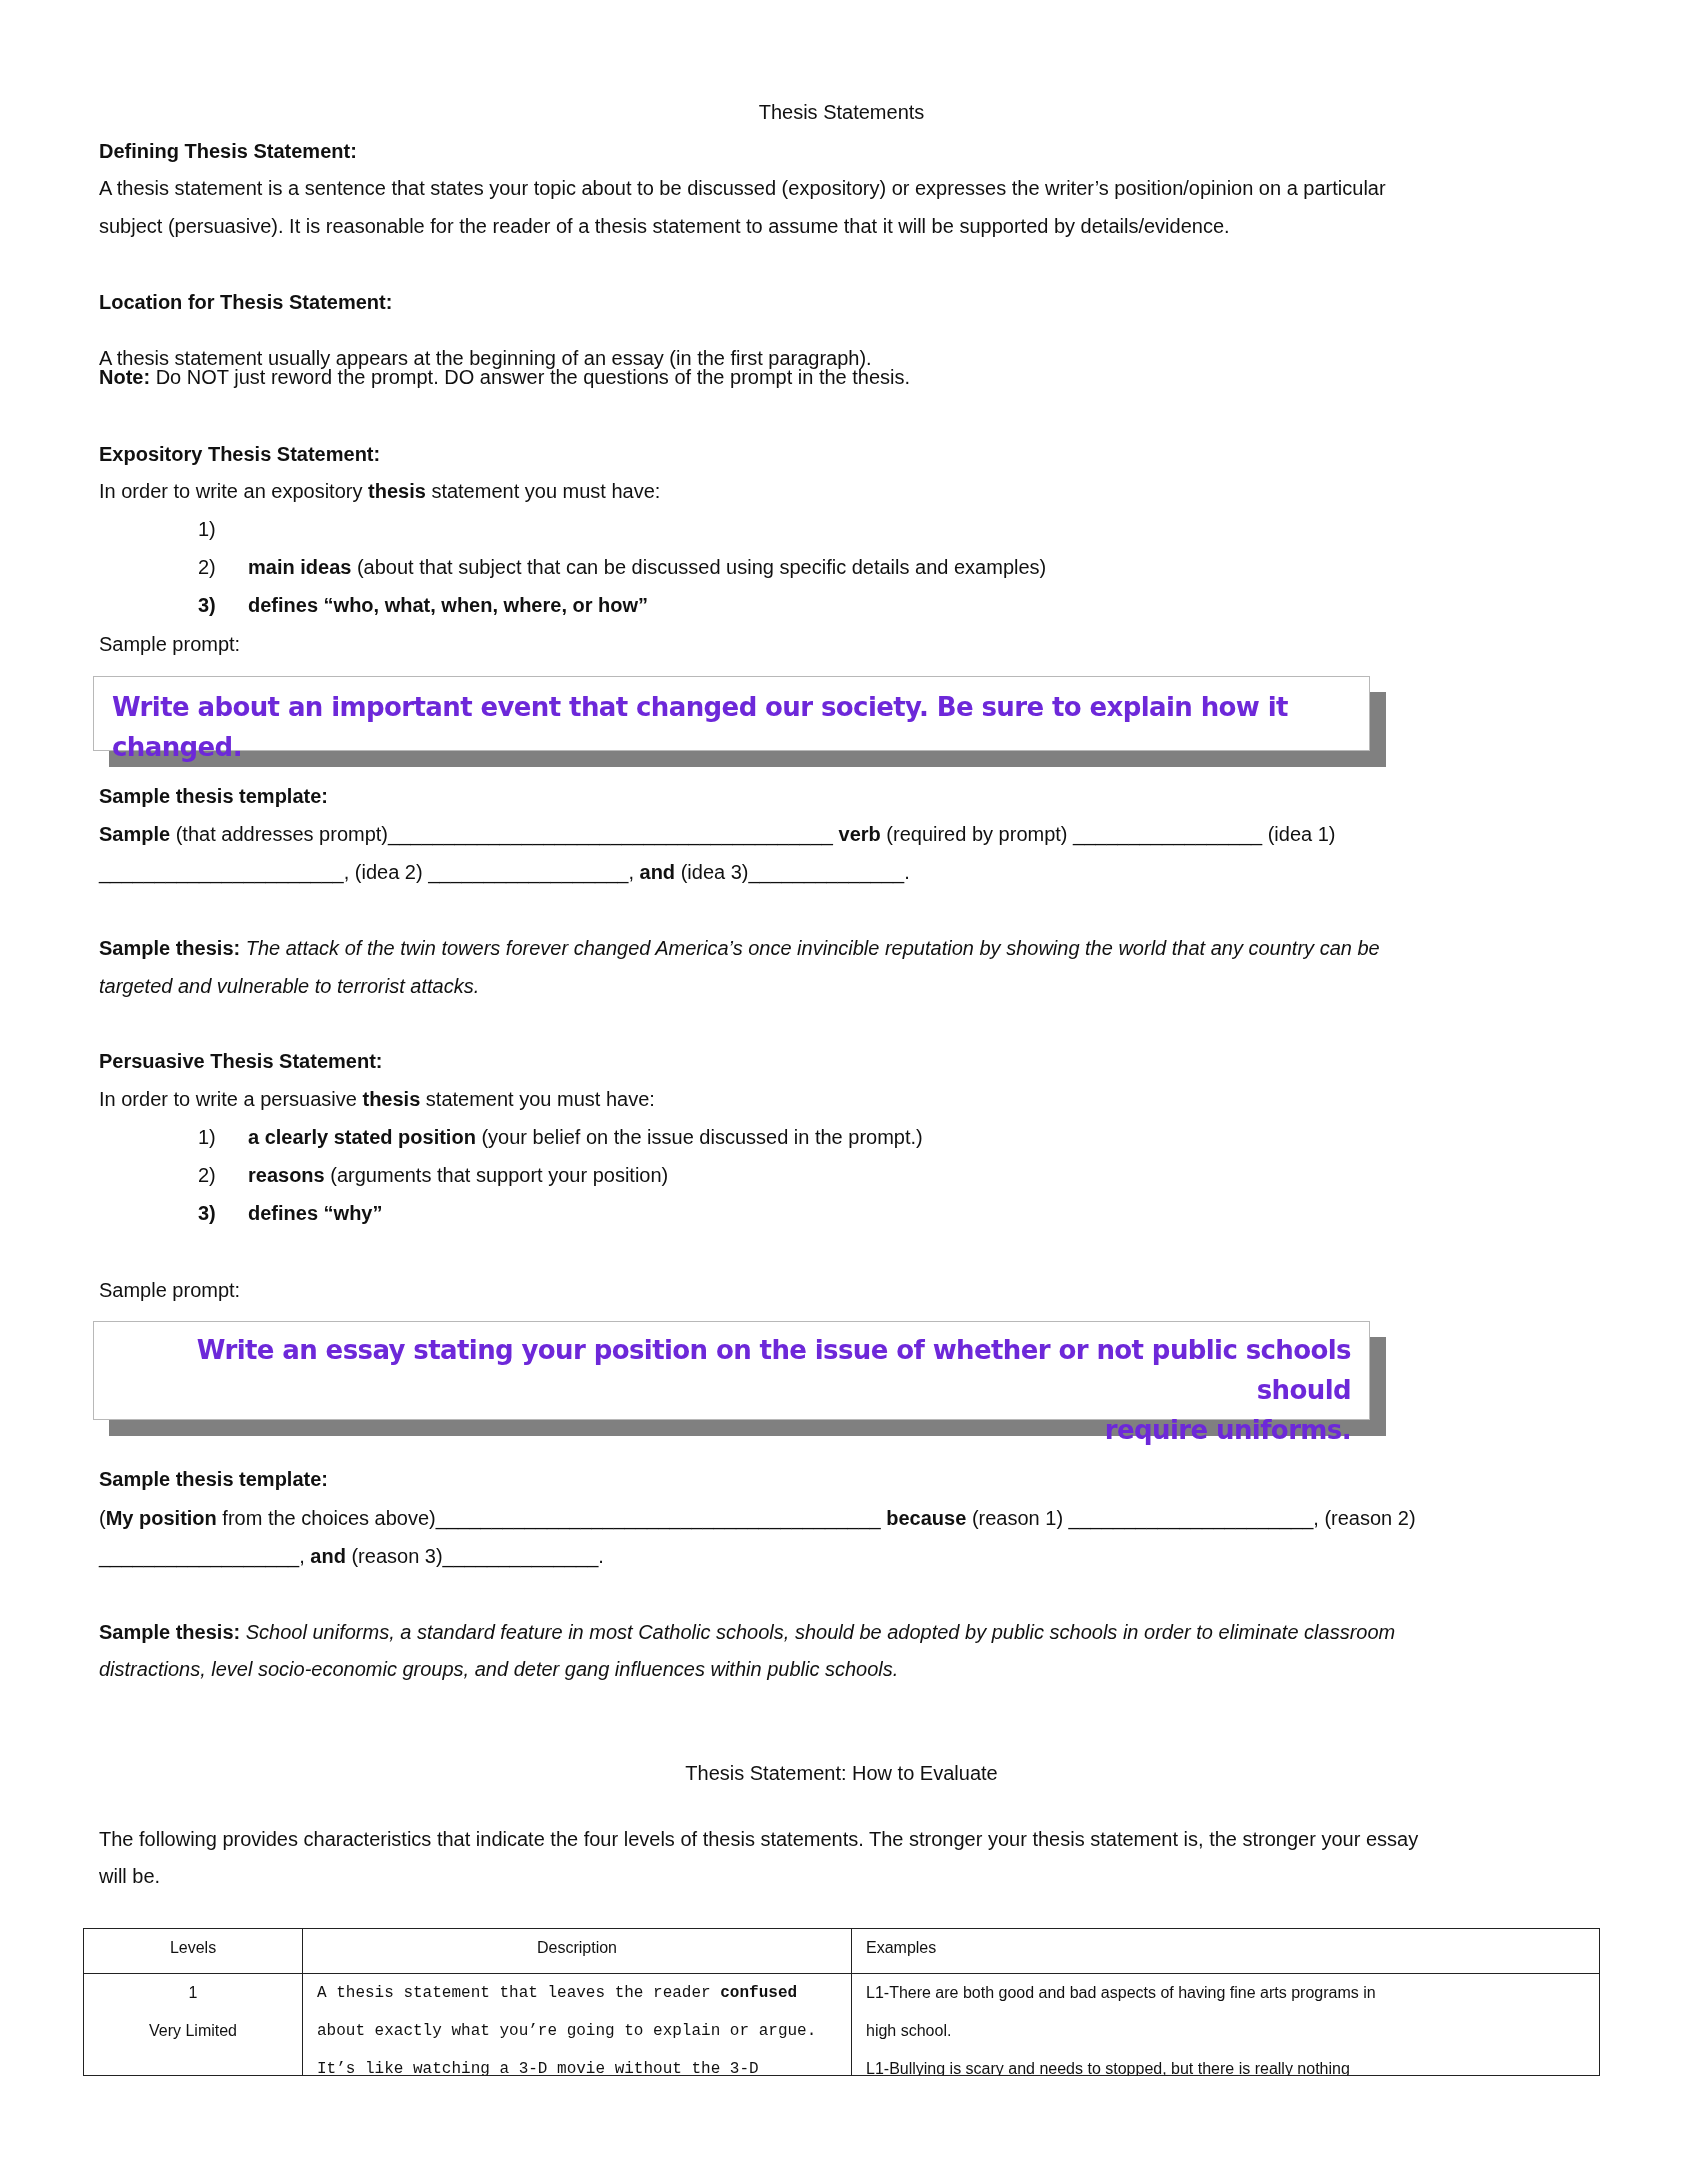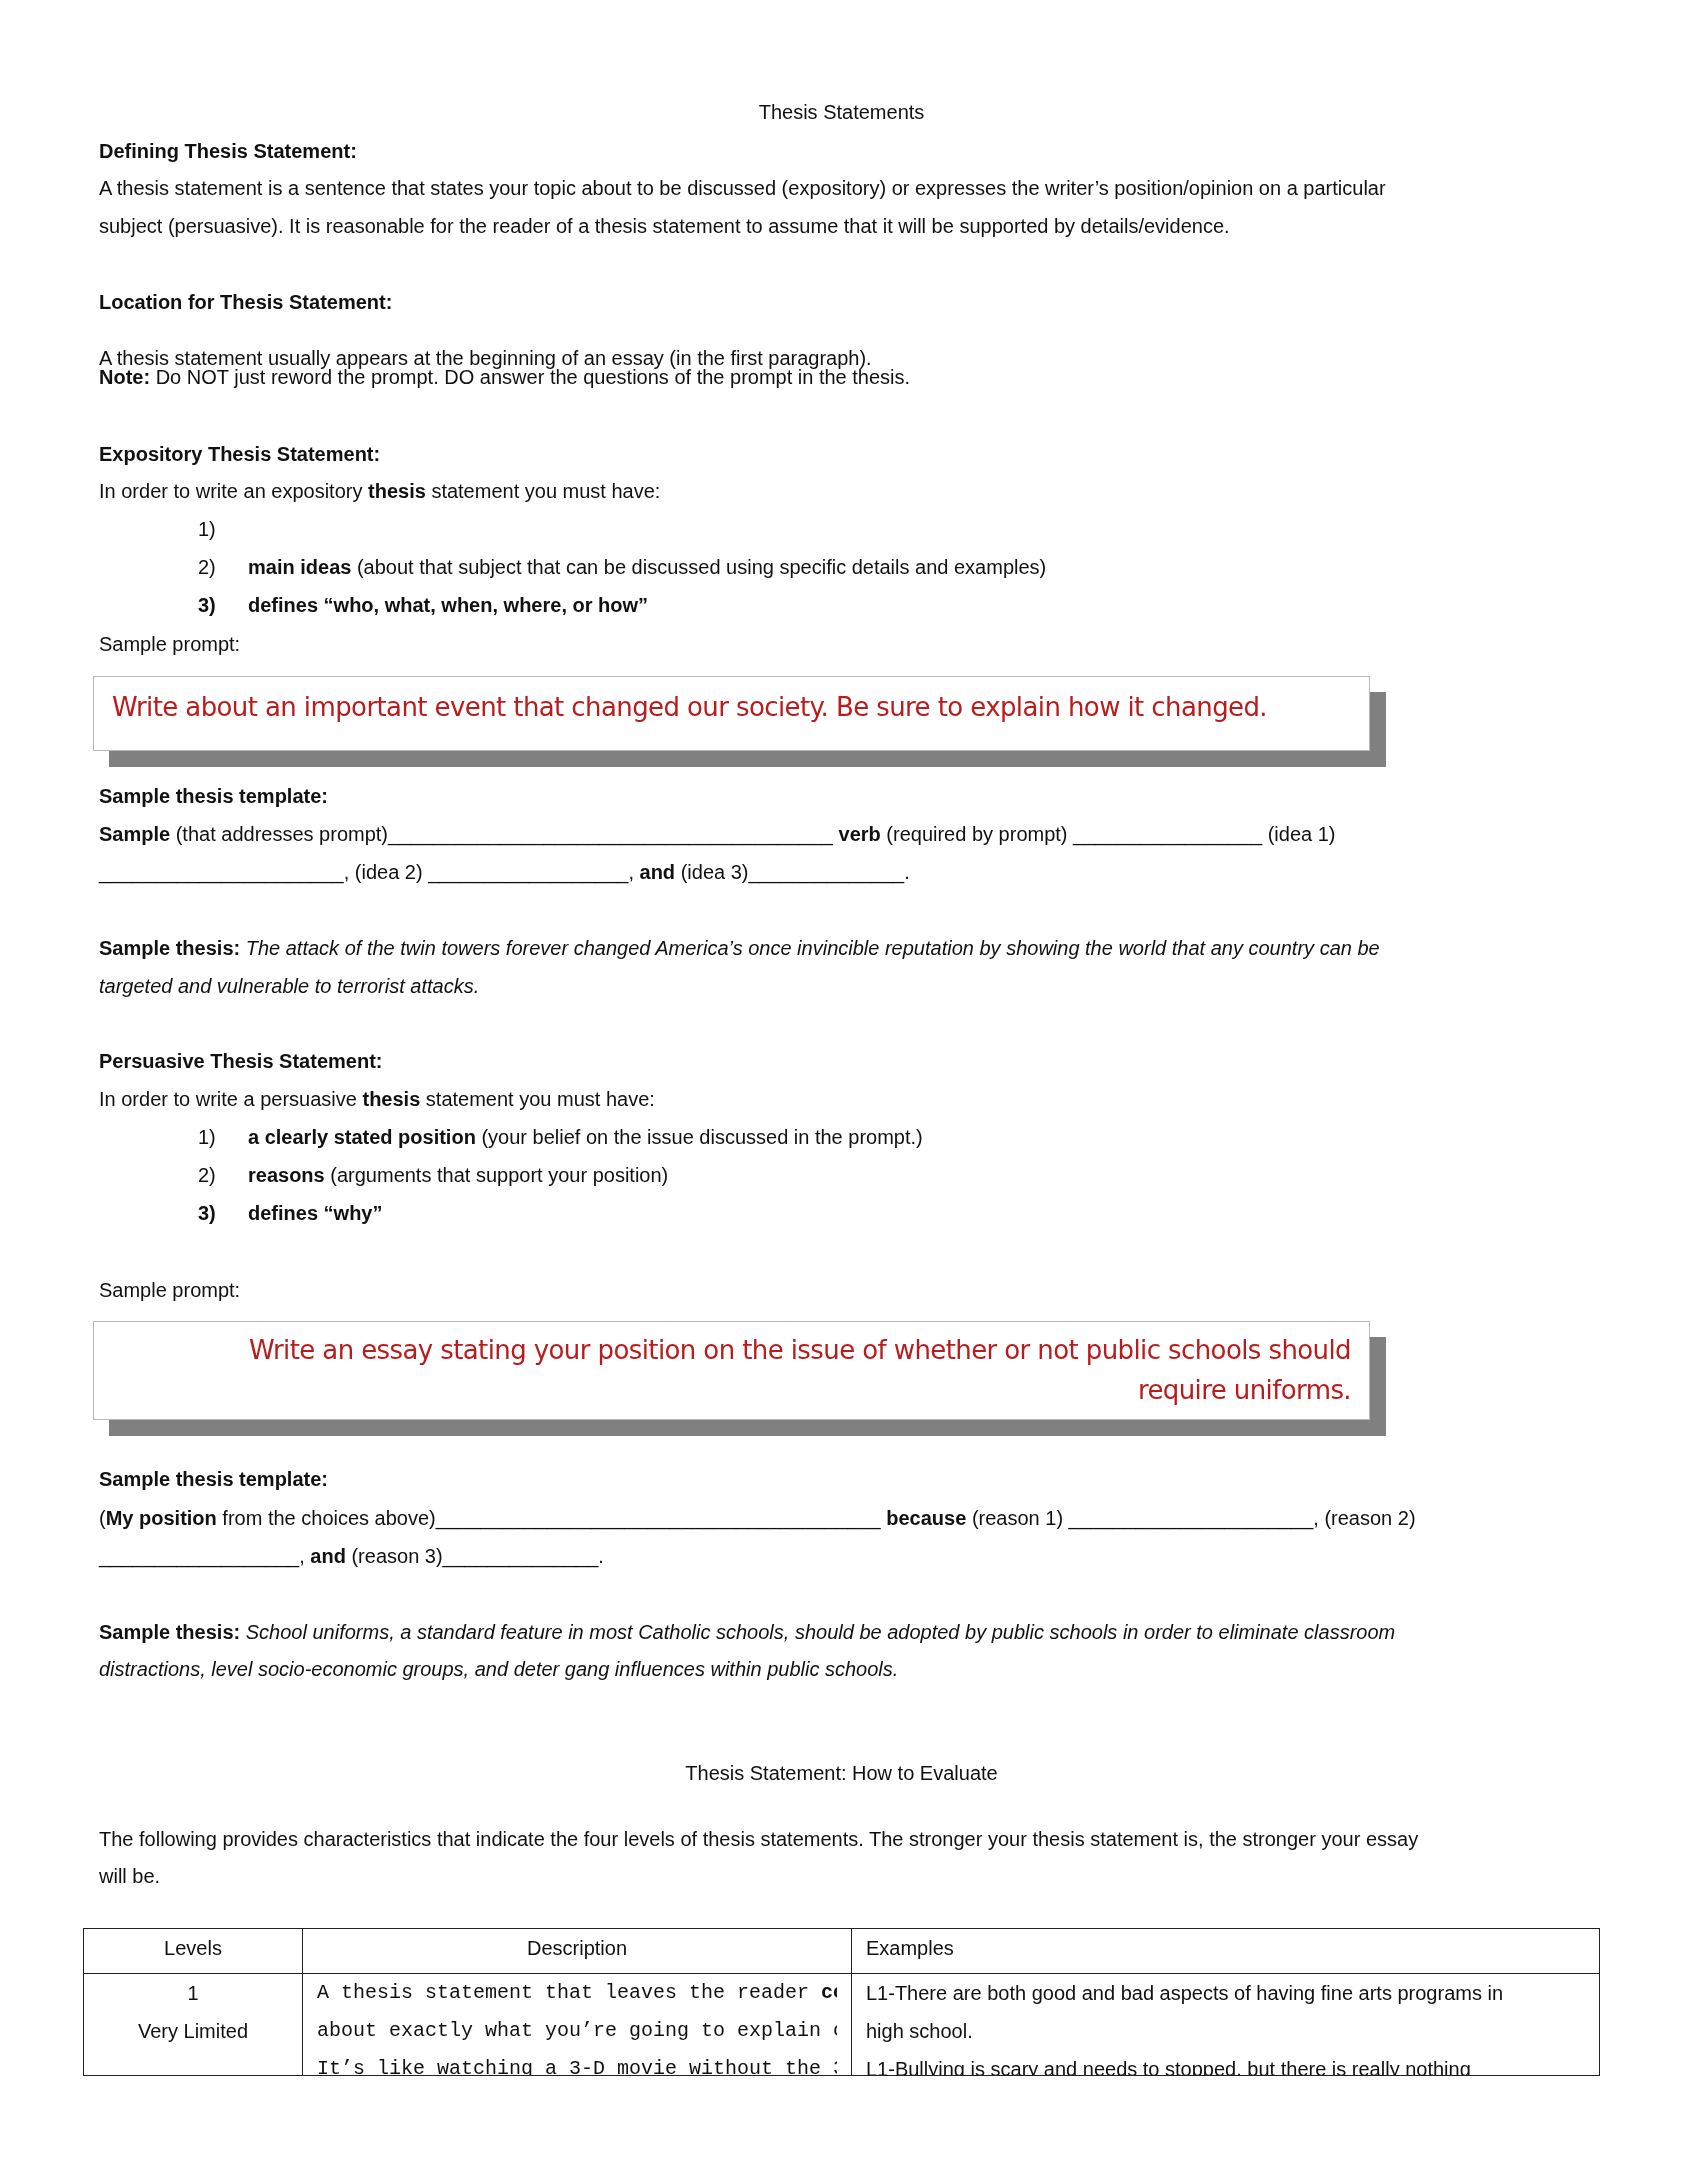--- a/index.html
+++ b/index.html
@@ -8,24 +8,24 @@
   .abs { position: absolute; white-space: nowrap; line-height: 38px; }
   .center { left: 0; width: 1683px; text-align: center; }
   .b { font-weight: bold; }
   .i { font-style: italic; }
   .num { position: absolute; left: 198px; }
   .item-text { position: absolute; left: 248px; }
   .prompt-box-wrap { position: absolute; left: 93px; width: 1277px; }
   .prompt-shadow { position: absolute; background: #808080; }
   .prompt-box { position: absolute; left: 0; top: 0; background: #fff; border: 1px solid #b8b8b8;
                 box-sizing: border-box; width: 1277px; padding: 10px 18px;
-                font-family: "DejaVu Sans", sans-serif; font-size: 26px; line-height: 40px; color: #b91c1c;
-                letter-spacing: -0.6px; }
+                font-family: "DejaVu Sans", sans-serif; font-size: 26px; line-height: 40px; color: #6d28d9;
+                letter-spacing: -0.6px; font-weight: bold; }
   table.levels { position: absolute; left: 83px; top: 1928px; width: 1517px; border-collapse: collapse;
-                 table-layout: fixed; font-size: 20px; }
+                 table-layout: fixed; font-size: 16px; }
   table.levels td, table.levels th { border: 1.5px solid #222; vertical-align: top; line-height: 38px;
                  padding: 0 14px; font-weight: normal; }
   table.levels th { height: 44px; }
   .c-center { text-align: center; }
   .cell-clip { height: 101px; overflow: hidden; }
 </style>
 </head>
 <body>
 
 <div class="abs center" style="top:93px;">Thesis Statements</div>

